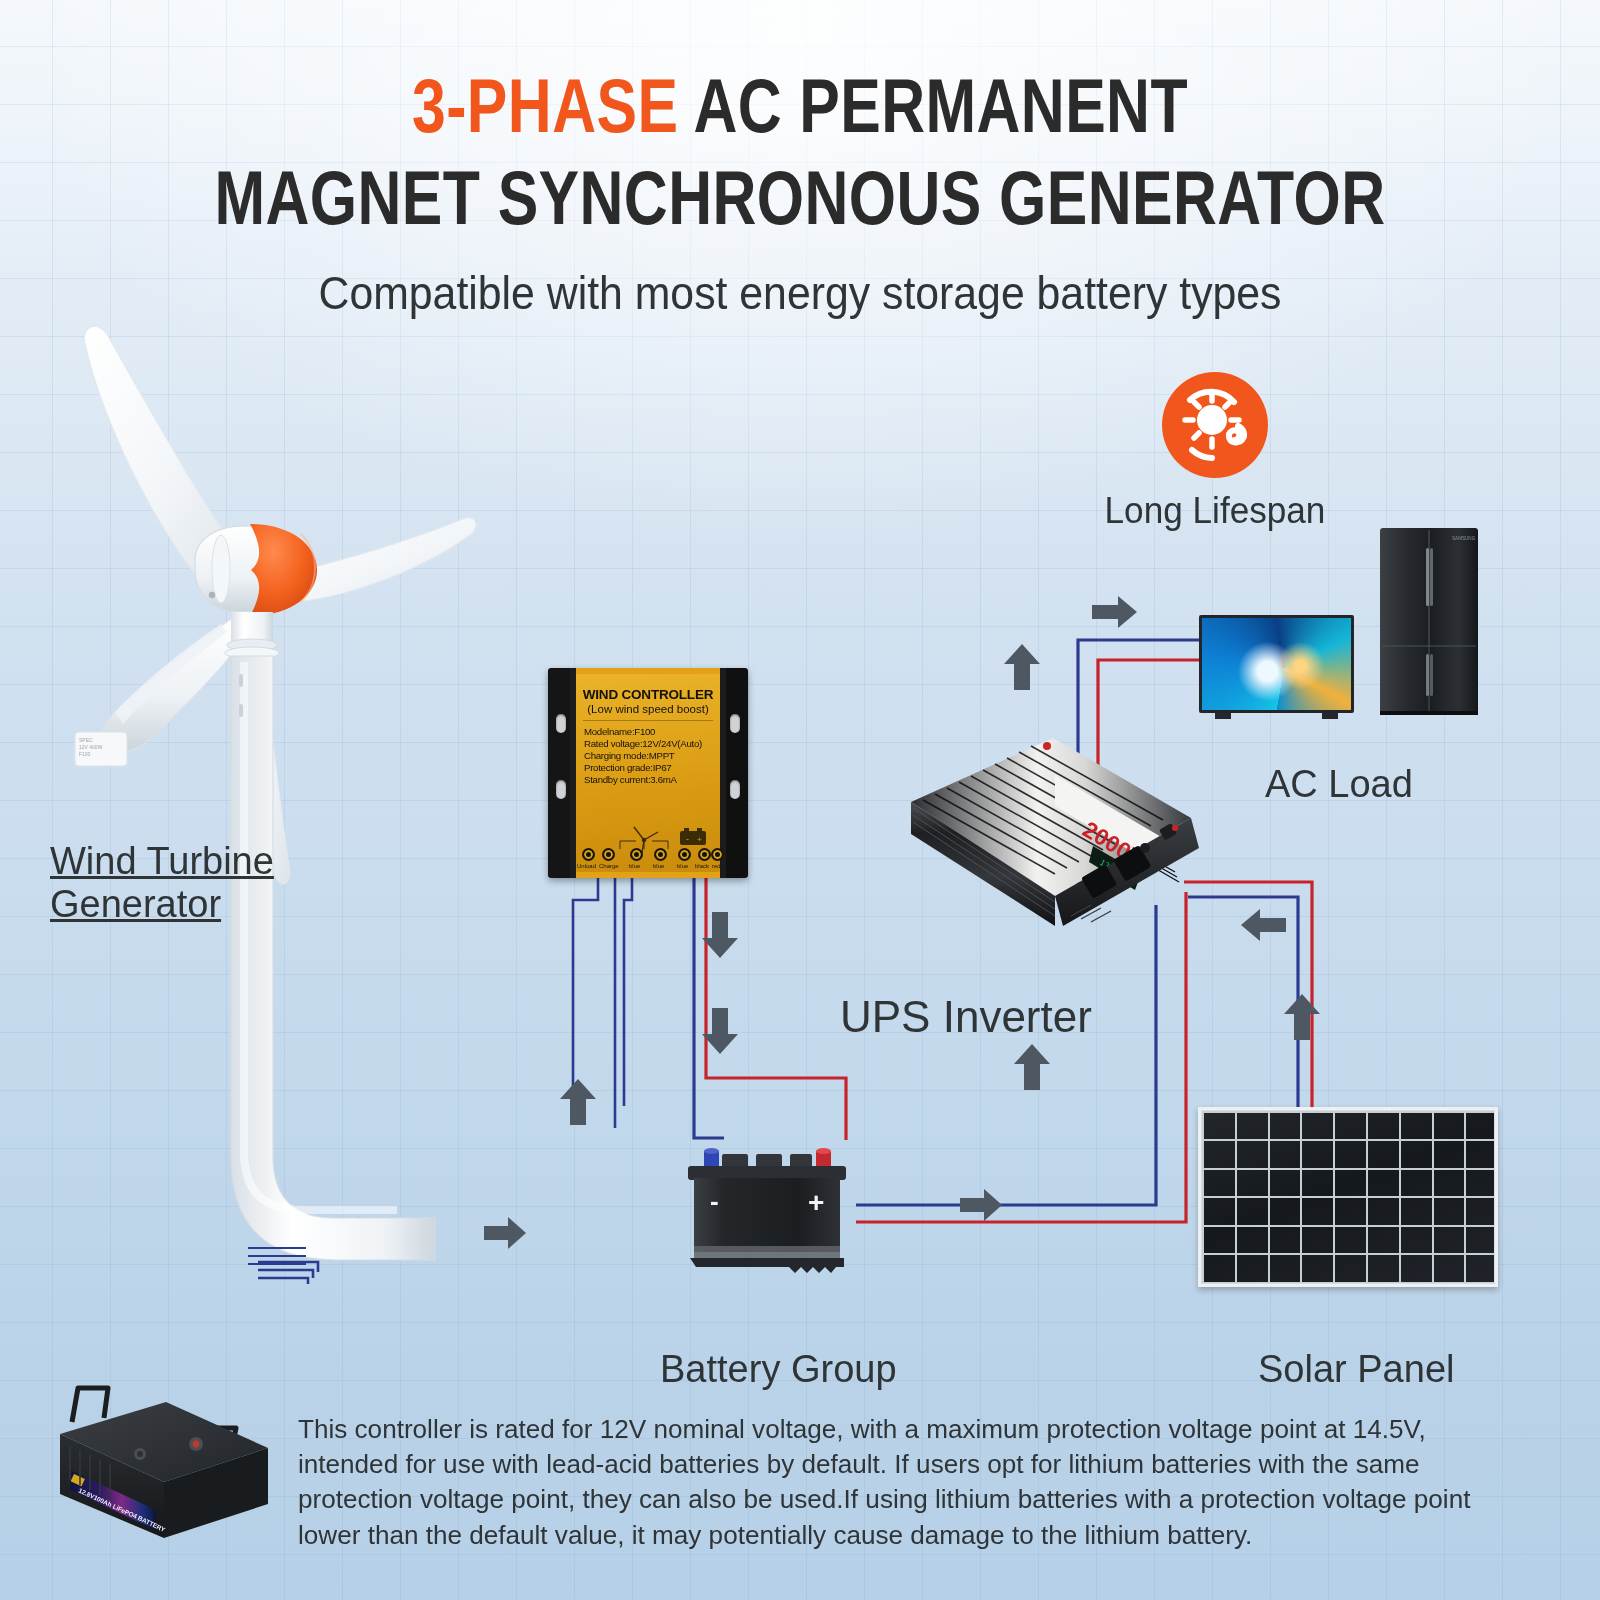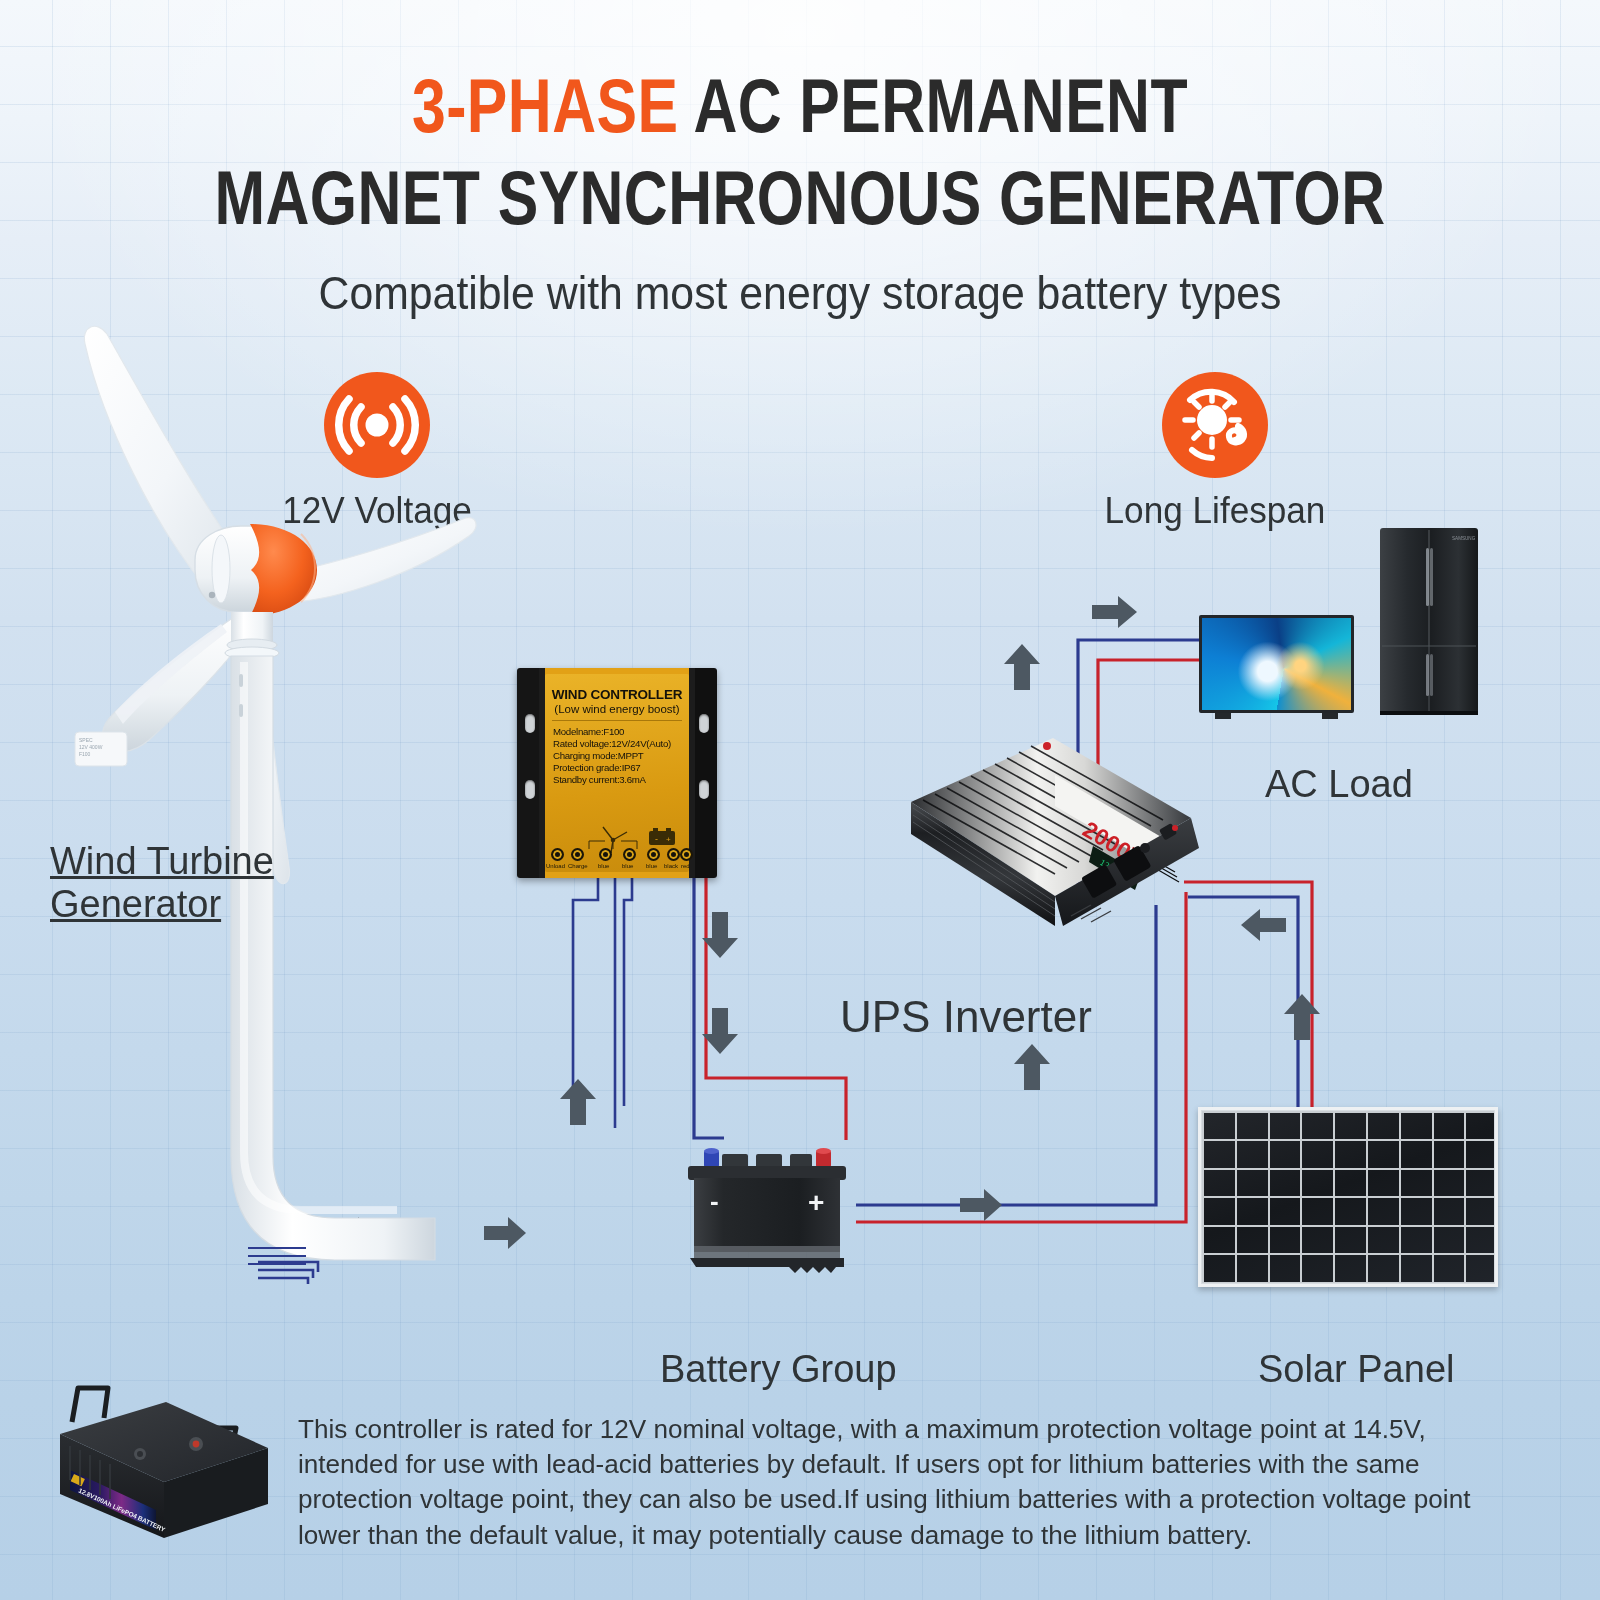--- a/index.html
+++ b/index.html
@@ -59,21 +59,21 @@
     transform:scaleX(.95);
   }
   #feat0 { left:272px; top:372px; width:210px; }
   #feat1 { left:675px; top:372px; width:270px; }
   #feat2 { left:1080px; top:372px; width:270px; }
 
   
   .art { position:absolute; }
 
   
-  #ctrl { left:517px; top:668px; width:200px; height:210px; }
+  #ctrl { left:548px; top:668px; width:200px; height:210px; }
   #ctrl .body {
     position:absolute; left:0; top:0; width:200px; height:210px;
     background:linear-gradient(90deg,#151515 0 11%, #1c1c1c 11% 14%, #e2a116 14% 86%, #1c1c1c 86% 89%, #101010 89% 100%);
     border-radius:3px;
     box-shadow:0 3px 7px rgba(0,0,0,.35);
   }
   #ctrl .face {
     position:absolute; left:28px; top:6px; width:144px; height:198px;
     background:linear-gradient(175deg,#eab328,#d99a11 60%,#c98c0c);
     border-radius:2px;
@@ -146,32 +146,20 @@
 <body>
 
 <div id="stage">
   <div id="grid"></div>
   <div id="vignette"></div>
 
   <div id="title1"><span class="hl">3-PHASE</span><span> AC PERMANENT</span></div>
   <div id="title2">MAGNET SYNCHRONOUS GENERATOR</div>
   <div id="subtitle">Compatible with most energy storage battery types</div>
 
-  <div class="feat" id="feat0">
-    <div class="disc">
-      <svg width="106" height="106" viewBox="0 0 106 106">
-        <circle cx="53" cy="53" r="11.5" fill="#fff"></circle>
-        <path d="M37 35 A26 26 0 0 0 37 71" fill="none" stroke="#fff" stroke-width="7.5" stroke-linecap="round"></path>
-        <path d="M69 35 A26 26 0 0 1 69 71" fill="none" stroke="#fff" stroke-width="7.5" stroke-linecap="round"></path>
-        <path d="M25 27 A38 38 0 0 0 25 79" fill="none" stroke="#fff" stroke-width="7.5" stroke-linecap="round"></path>
-        <path d="M81 27 A38 38 0 0 1 81 79" fill="none" stroke="#fff" stroke-width="7.5" stroke-linecap="round"></path>
-      </svg>
-    </div>
-    <div class="cap">12V Voltage</div>
-  </div>
 
 
   <div class="feat" id="feat2">
     <div class="disc">
       <svg width="106" height="106" viewBox="0 0 106 106">
         <circle cx="50" cy="48" r="15" fill="#fff"></circle>
         <path d="M50 29v-8M50 67v8M31 48h-8M69 48h8M37 35l-5-5M63 35l5-5M37 61l-5 5" stroke="#fff" stroke-width="5.5" stroke-linecap="round"></path>
         <path d="M28 28a31 31 0 0 1 44 2" fill="none" stroke="#fff" stroke-width="6" stroke-linecap="round"></path>
         <path d="M30 78a31 31 0 0 0 20 8" fill="none" stroke="#fff" stroke-width="6" stroke-linecap="round"></path>
         <path d="M76 54c6 3 8 9 4 14-4 4-12 3-13-3-1-5 4-8 8-6 4 2 3 8-2 9" fill="none" stroke="#fff" stroke-width="6" stroke-linecap="round"></path>
@@ -322,21 +310,21 @@
   </div>
 
   <div id="ctrl" class="art">
     <div class="body"></div>
     <div class="hole" style="left:8px; top:46px;"></div>
     <div class="hole" style="left:8px; top:112px;"></div>
     <div class="hole" style="left:182px; top:46px;"></div>
     <div class="hole" style="left:182px; top:112px;"></div>
     <div class="face">
       <h4>WIND CONTROLLER</h4>
-      <div class="sub">(Low wind energy boost)</div>
+      <div class="sub">(Low wind speed boost)</div>
       <hr>
       <div class="spec">Modelname:F100</div>
       <div class="spec">Rated voltage:12V/24V(Auto)</div>
       <div class="spec">Charging mode:MPPT</div>
       <div class="spec">Protection grade:IP67</div>
       <div class="spec">Standby current:3.6mA</div>
       <div class="term">
         <svg width="144" height="40" viewBox="0 0 144 40" style="position:absolute;left:0;top:-6px">
           <g stroke="#3a2c06" stroke-width="1" fill="none">
             <path d="M60 18 h-16 v8 M76 18 h16 v8 M68 18 v8"></path>

